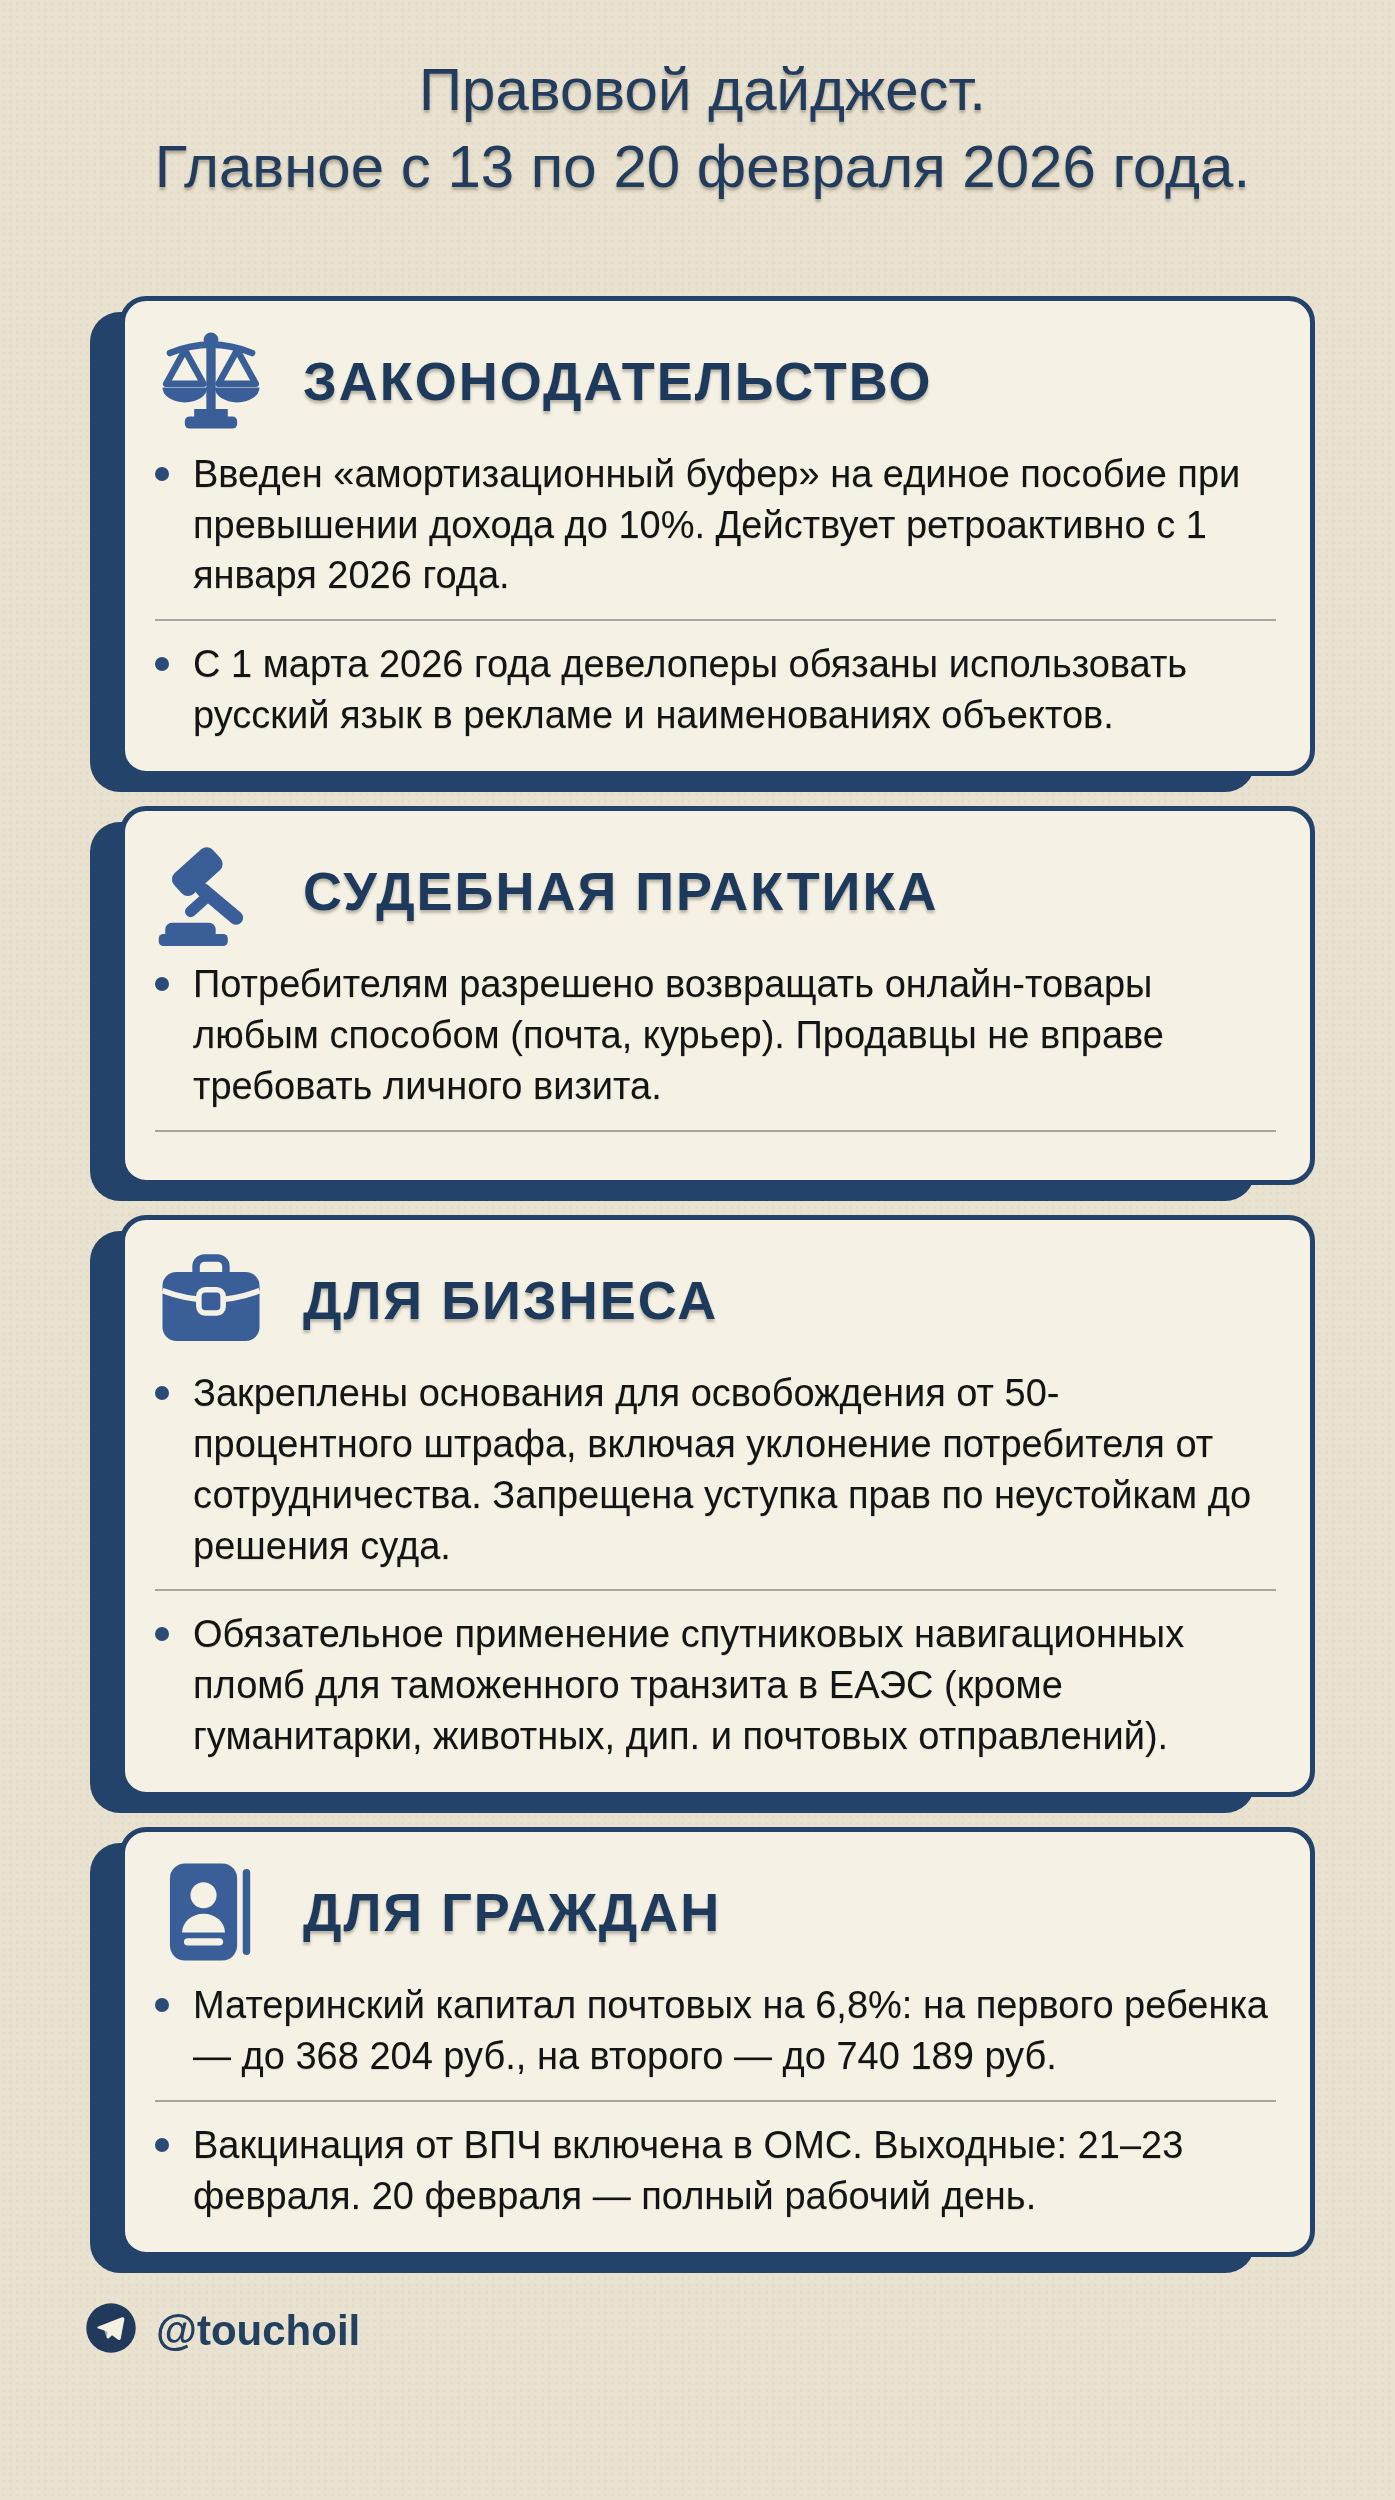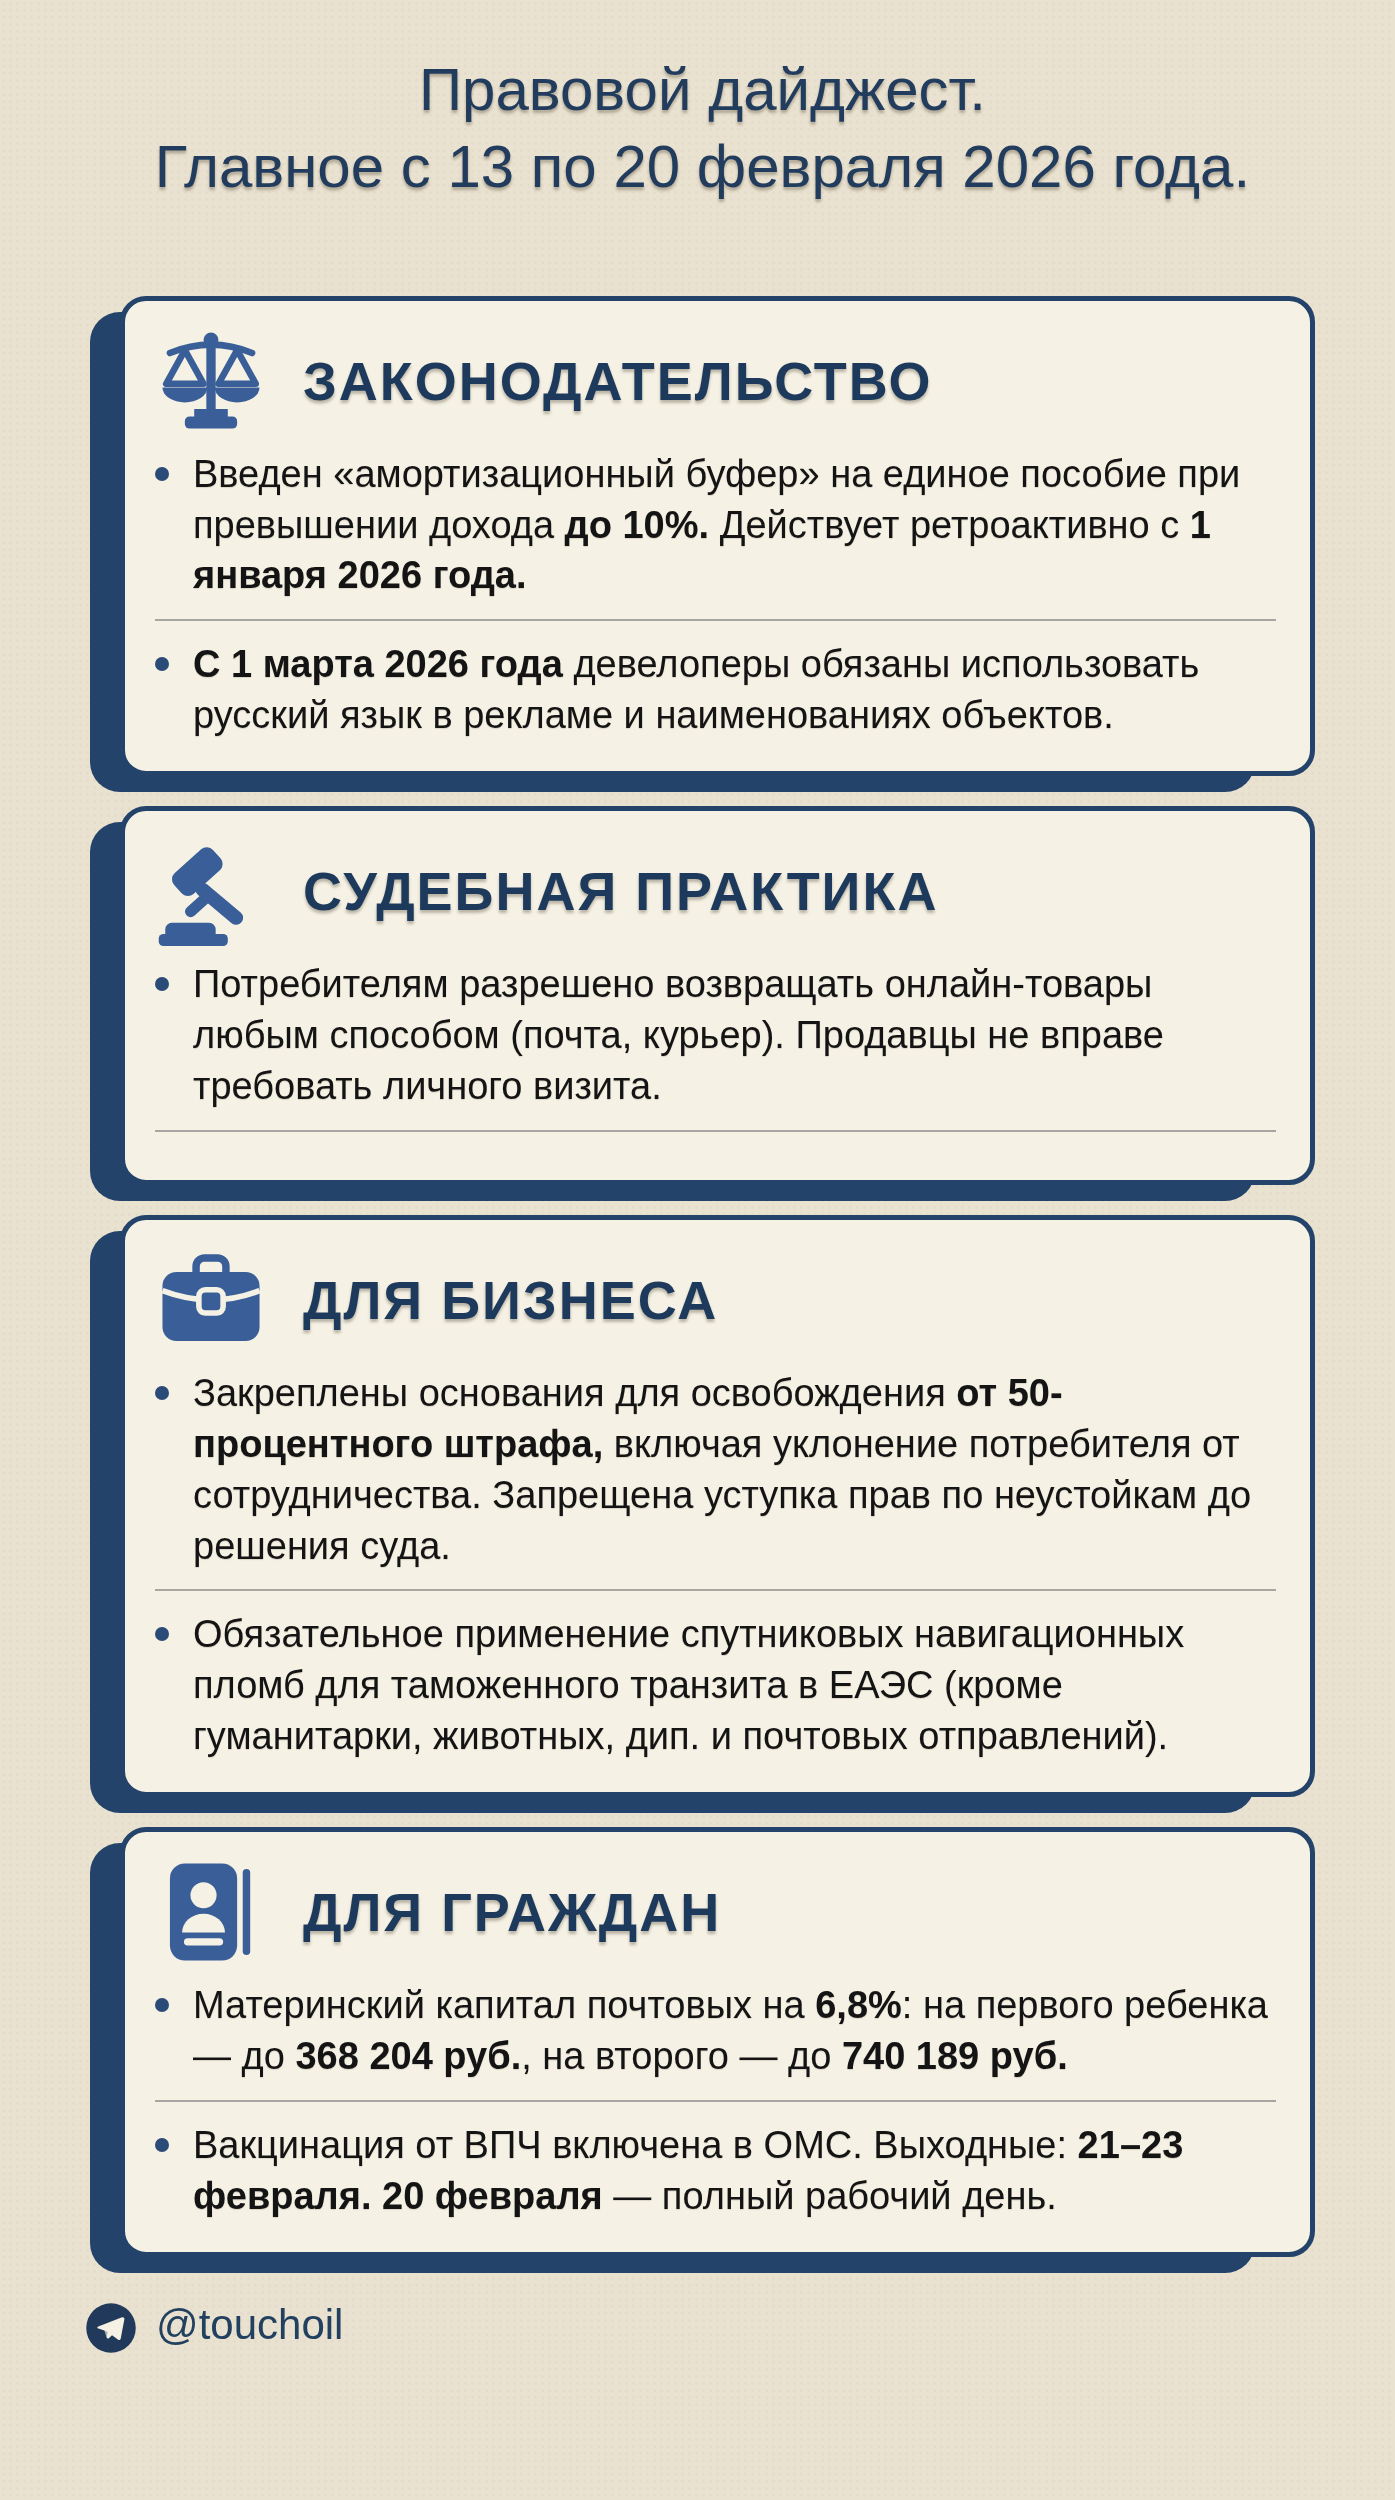--- a/index.html
+++ b/index.html
@@ -51,26 +51,26 @@
   .bullet{display:flex;gap:24px;}
   .bullet-dot{
     flex:0 0 auto;width:14px;height:14px;border-radius:50%;
     background:#2A4A77;margin-top:18px;
   }
   .bullet-text{
     margin:0;
     font-size:38px;line-height:1.34;color:#141414;
     text-shadow:0 1px 1px rgba(60,50,30,.15);
   }
-  .bullet-text b{font-weight:700;}
+  .bullet-text b{font-weight:400;}
   .divider{height:2px;background:#8C8C8C;opacity:.75;margin:18px 0;}
   .footer{
-    display:flex;align-items:flex-start;gap:18px;
+    display:flex;align-items:flex-end;gap:18px;
     margin:44px 0 0 -6px;
-    color:#22405F;font-size:42px;font-weight:400;
+    color:#22405F;font-size:42px;font-weight:700;
   }
   .footer .tg svg{display:block;}
 </style>
 </head>
 <body>
 
 <div class="page">
 
   <header class="title">
     <div>Правовой дайджест.</div>

